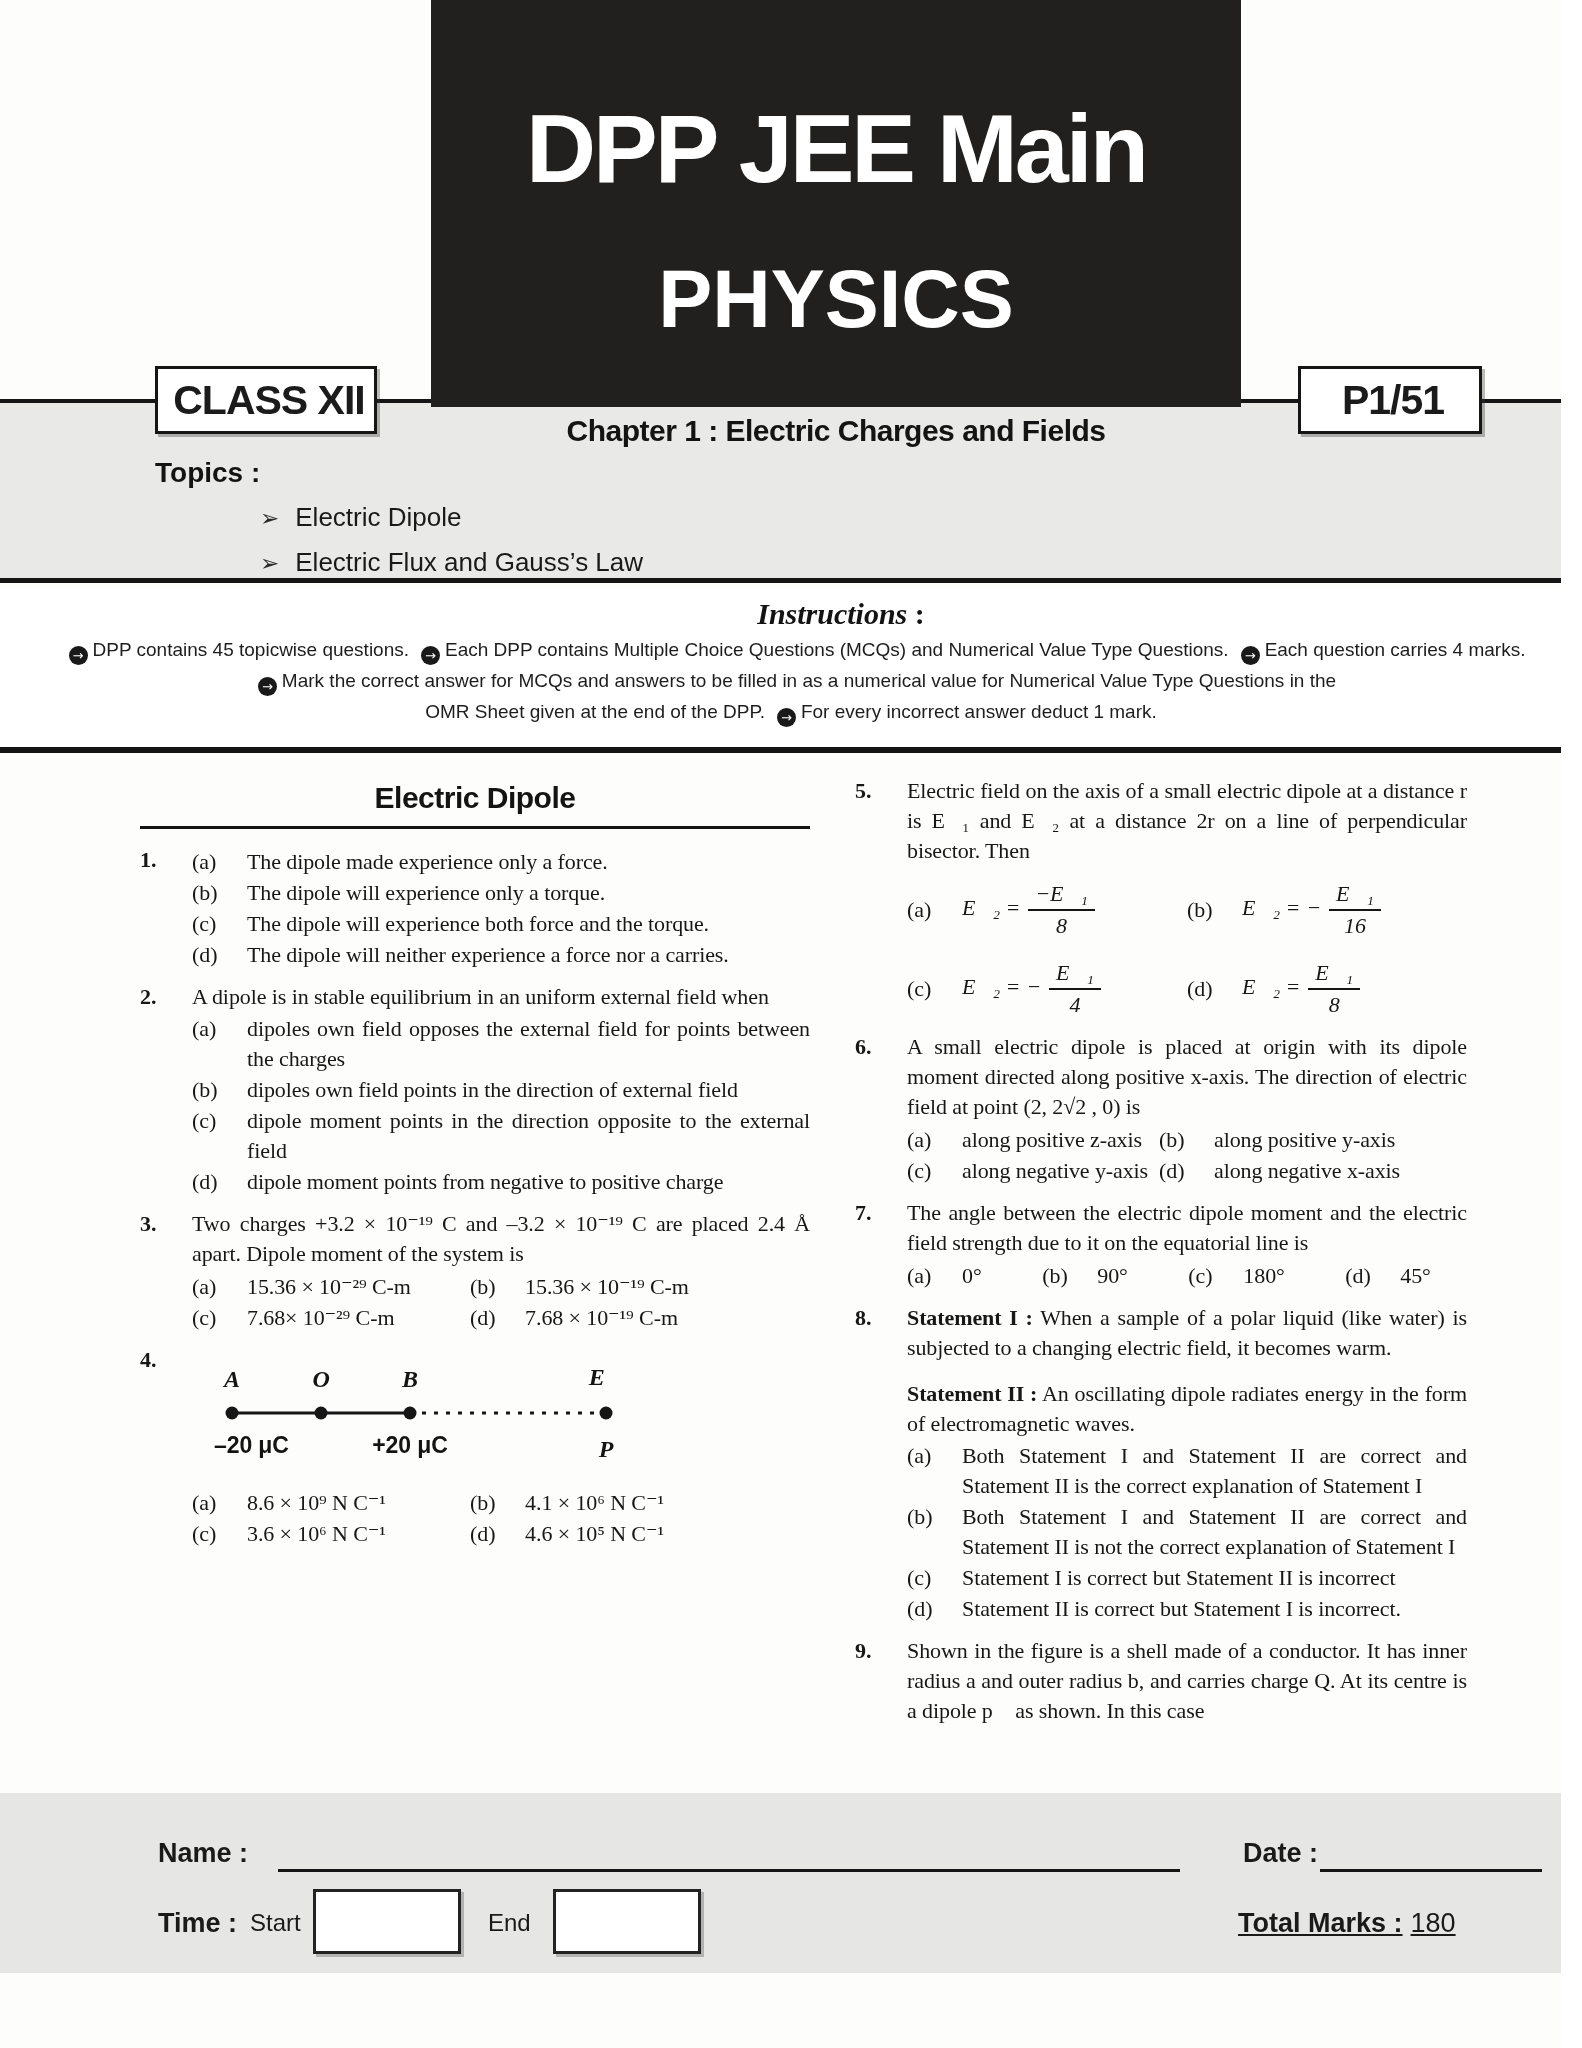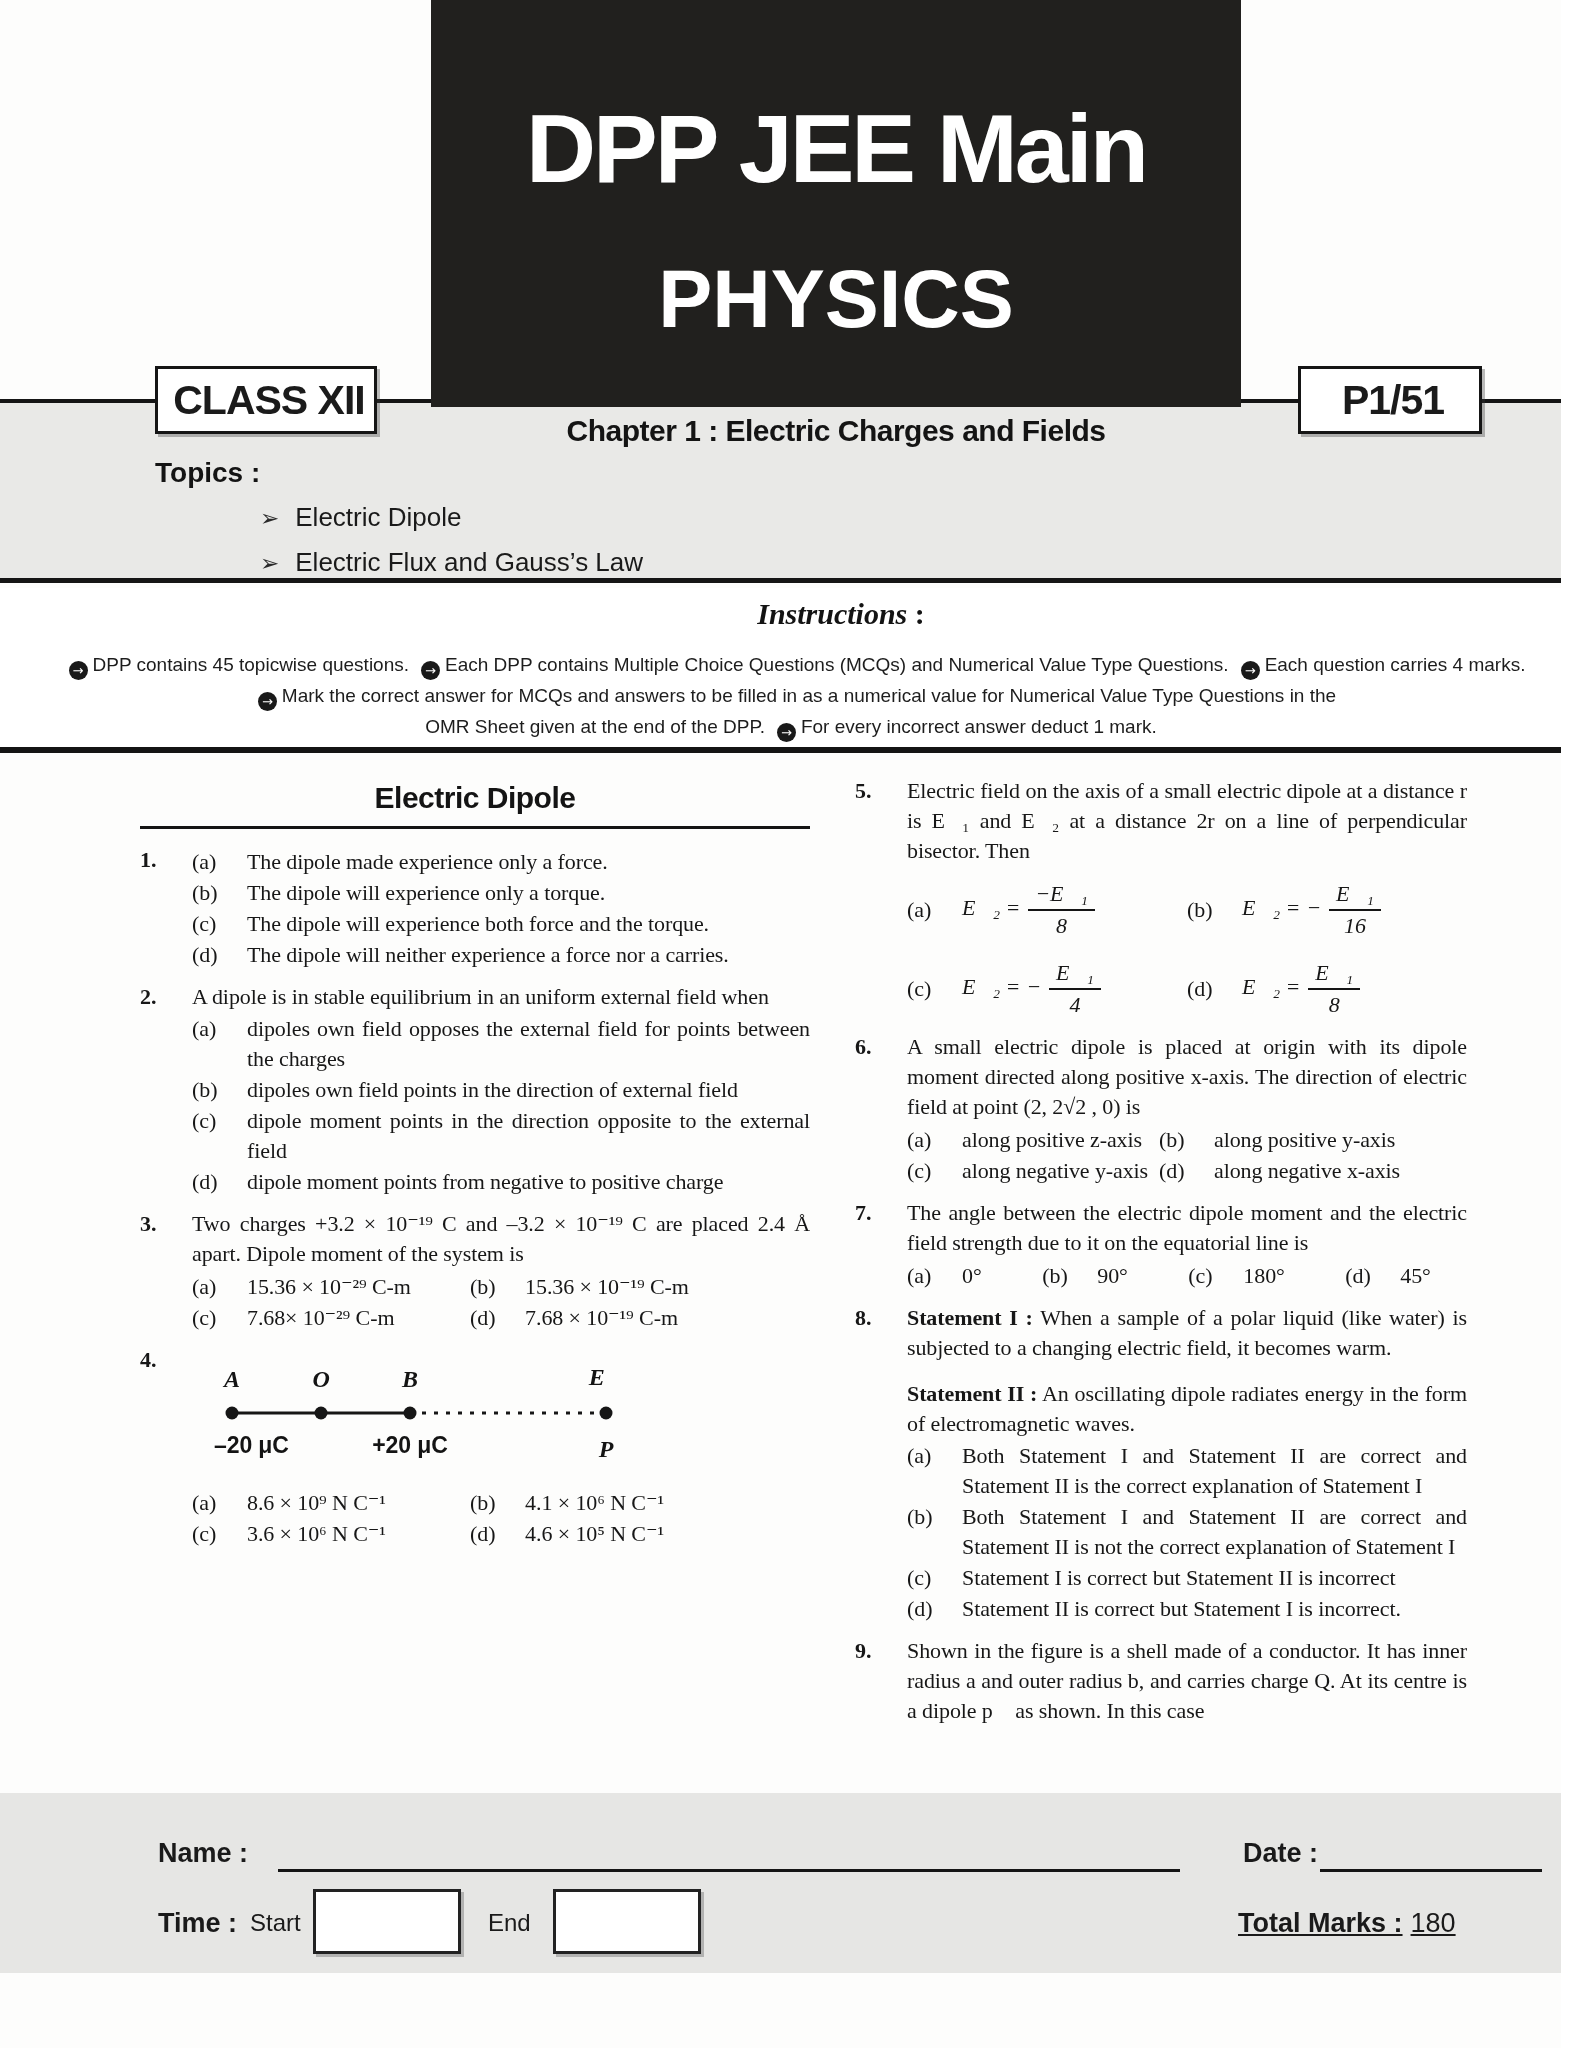--- a/index.html
+++ b/index.html
@@ -56,21 +56,21 @@
   
   .instr {
     position: absolute; left: 0; top: 588px; width: 1582px; height: 165px;
     border-bottom: 6px solid #141414; text-align: center; background: #fff;
   }
   .instr-title {
     padding-top: 8px; padding-left: 100px;
     font: italic bold 30px/1.2 "Liberation Serif", "DejaVu Serif", serif; color: #131313;
   }
   .instr-colon { font-style: normal; }
-  .instr-lines { margin-top: 17px; }
+  .instr-lines { margin-top: 2px; }
   .instr-line {
     font: 19px/31px "Liberation Sans", "DejaVu Sans", sans-serif; color: #1d1d1d;
   }
   .instr-icon {
     display: inline-flex; width: 19px; height: 19px; border-radius: 50%;
     background: #191919; color: #fff; font-size: 13px;
     align-items: center; justify-content: center;
     margin: 0 5px 0 12px; vertical-align: -4px;
     font-family: "DejaVu Sans", sans-serif;
   }

